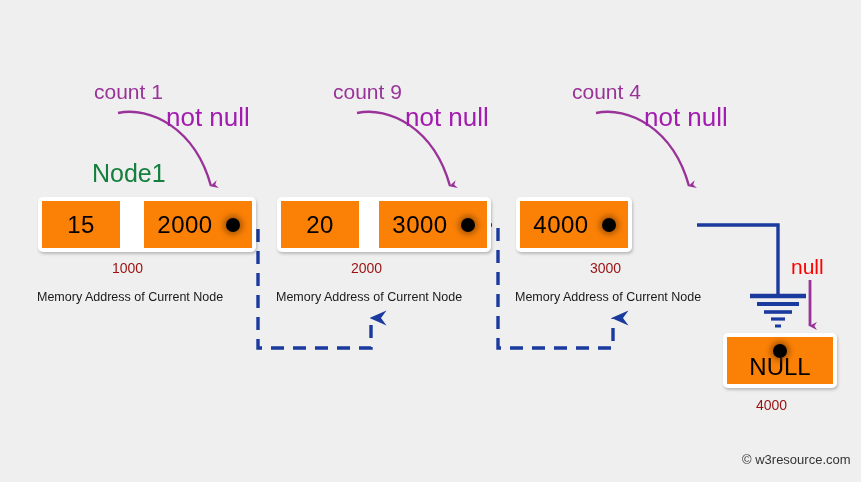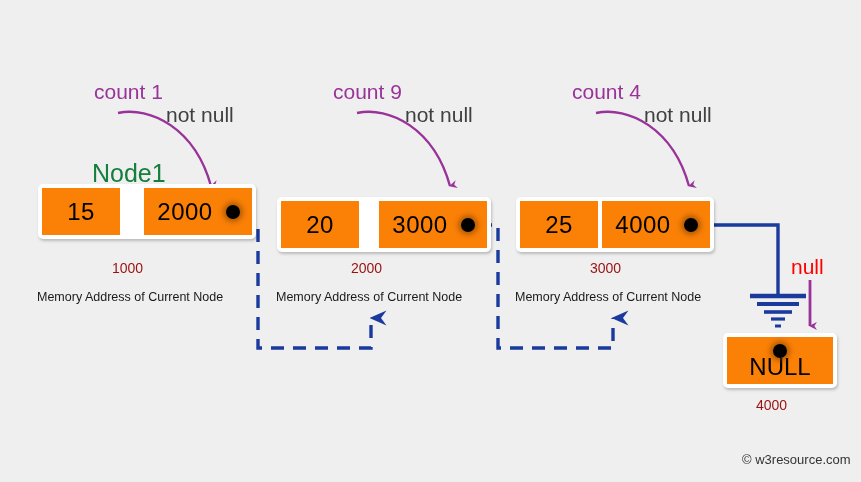--- a/index.html
+++ b/index.html
@@ -107,22 +107,22 @@
   .lbl {
     position: absolute;
     white-space: nowrap;
     line-height: 1;
   }
   .lbl-count {
     color: #993399;
     font-size: 21px;
   }
   .lbl-notnull {
-    color: #404040;
-    font-size: 21px;
+    color: #a21caf;
+    font-size: 26px;
   }
   .lbl-node {
     color: #15803d;
     font-size: 25px;
   }
   .lbl-addr {
     color: #991111;
     font-size: 14px;
   }
   .lbl-caption {
@@ -175,21 +175,21 @@
       <line x1="775" y1="326" x2="781" y2="326" stroke-width="3"></line>
     </g>
 
     <path d="M810,280 L810,326" fill="none" stroke="#993399" stroke-width="2.8" marker-end="url(#arrow-purple)"></path>
   </svg>
 
   <div class="lbl lbl-count" style="left:94px; top:81px;">count 1</div>
   <div class="lbl lbl-notnull" style="left:166px; top:104px;">not null</div>
   <div class="lbl lbl-node" style="left:92px; top:161px;">Node1</div>
 
-  <div class="node" style="left:38px; top:184px;gap:24px;">
+  <div class="node" style="left:38px; top:197px;gap:24px;">
     <div class="cell cell-data">
       <span>15</span>
     </div>
     <div class="cell cell-next">
       <span>2000</span>
       <span class="dot"></span>
     </div>
   </div>
 
   <div class="lbl lbl-addr" style="left:112px; top:261px;">1000</div>
@@ -208,23 +208,20 @@
     </div>
   </div>
 
   <div class="lbl lbl-addr" style="left:351px; top:261px;">2000</div>
   <div class="lbl lbl-caption" style="left:276px; top:291px;">Memory Address of Current Node</div>
 
   <div class="lbl lbl-count" style="left:572px; top:81px;">count 4</div>
   <div class="lbl lbl-notnull" style="left:644px; top:104px;">not null</div>
 
   <div class="node" style="left:516px; top:197px;">
-    <div class="cell cell-data">
-      <span>25</span>
-    </div>
     <div class="cell cell-next">
       <span>4000</span>
       <span class="dot"></span>
     </div>
   </div>
 
   <div class="lbl lbl-addr" style="left:590px; top:261px;">3000</div>
   <div class="lbl lbl-caption" style="left:515px; top:291px;">Memory Address of Current Node</div>
 
   <div class="lbl lbl-nullred" style="left:791px; top:256px;">null</div>

